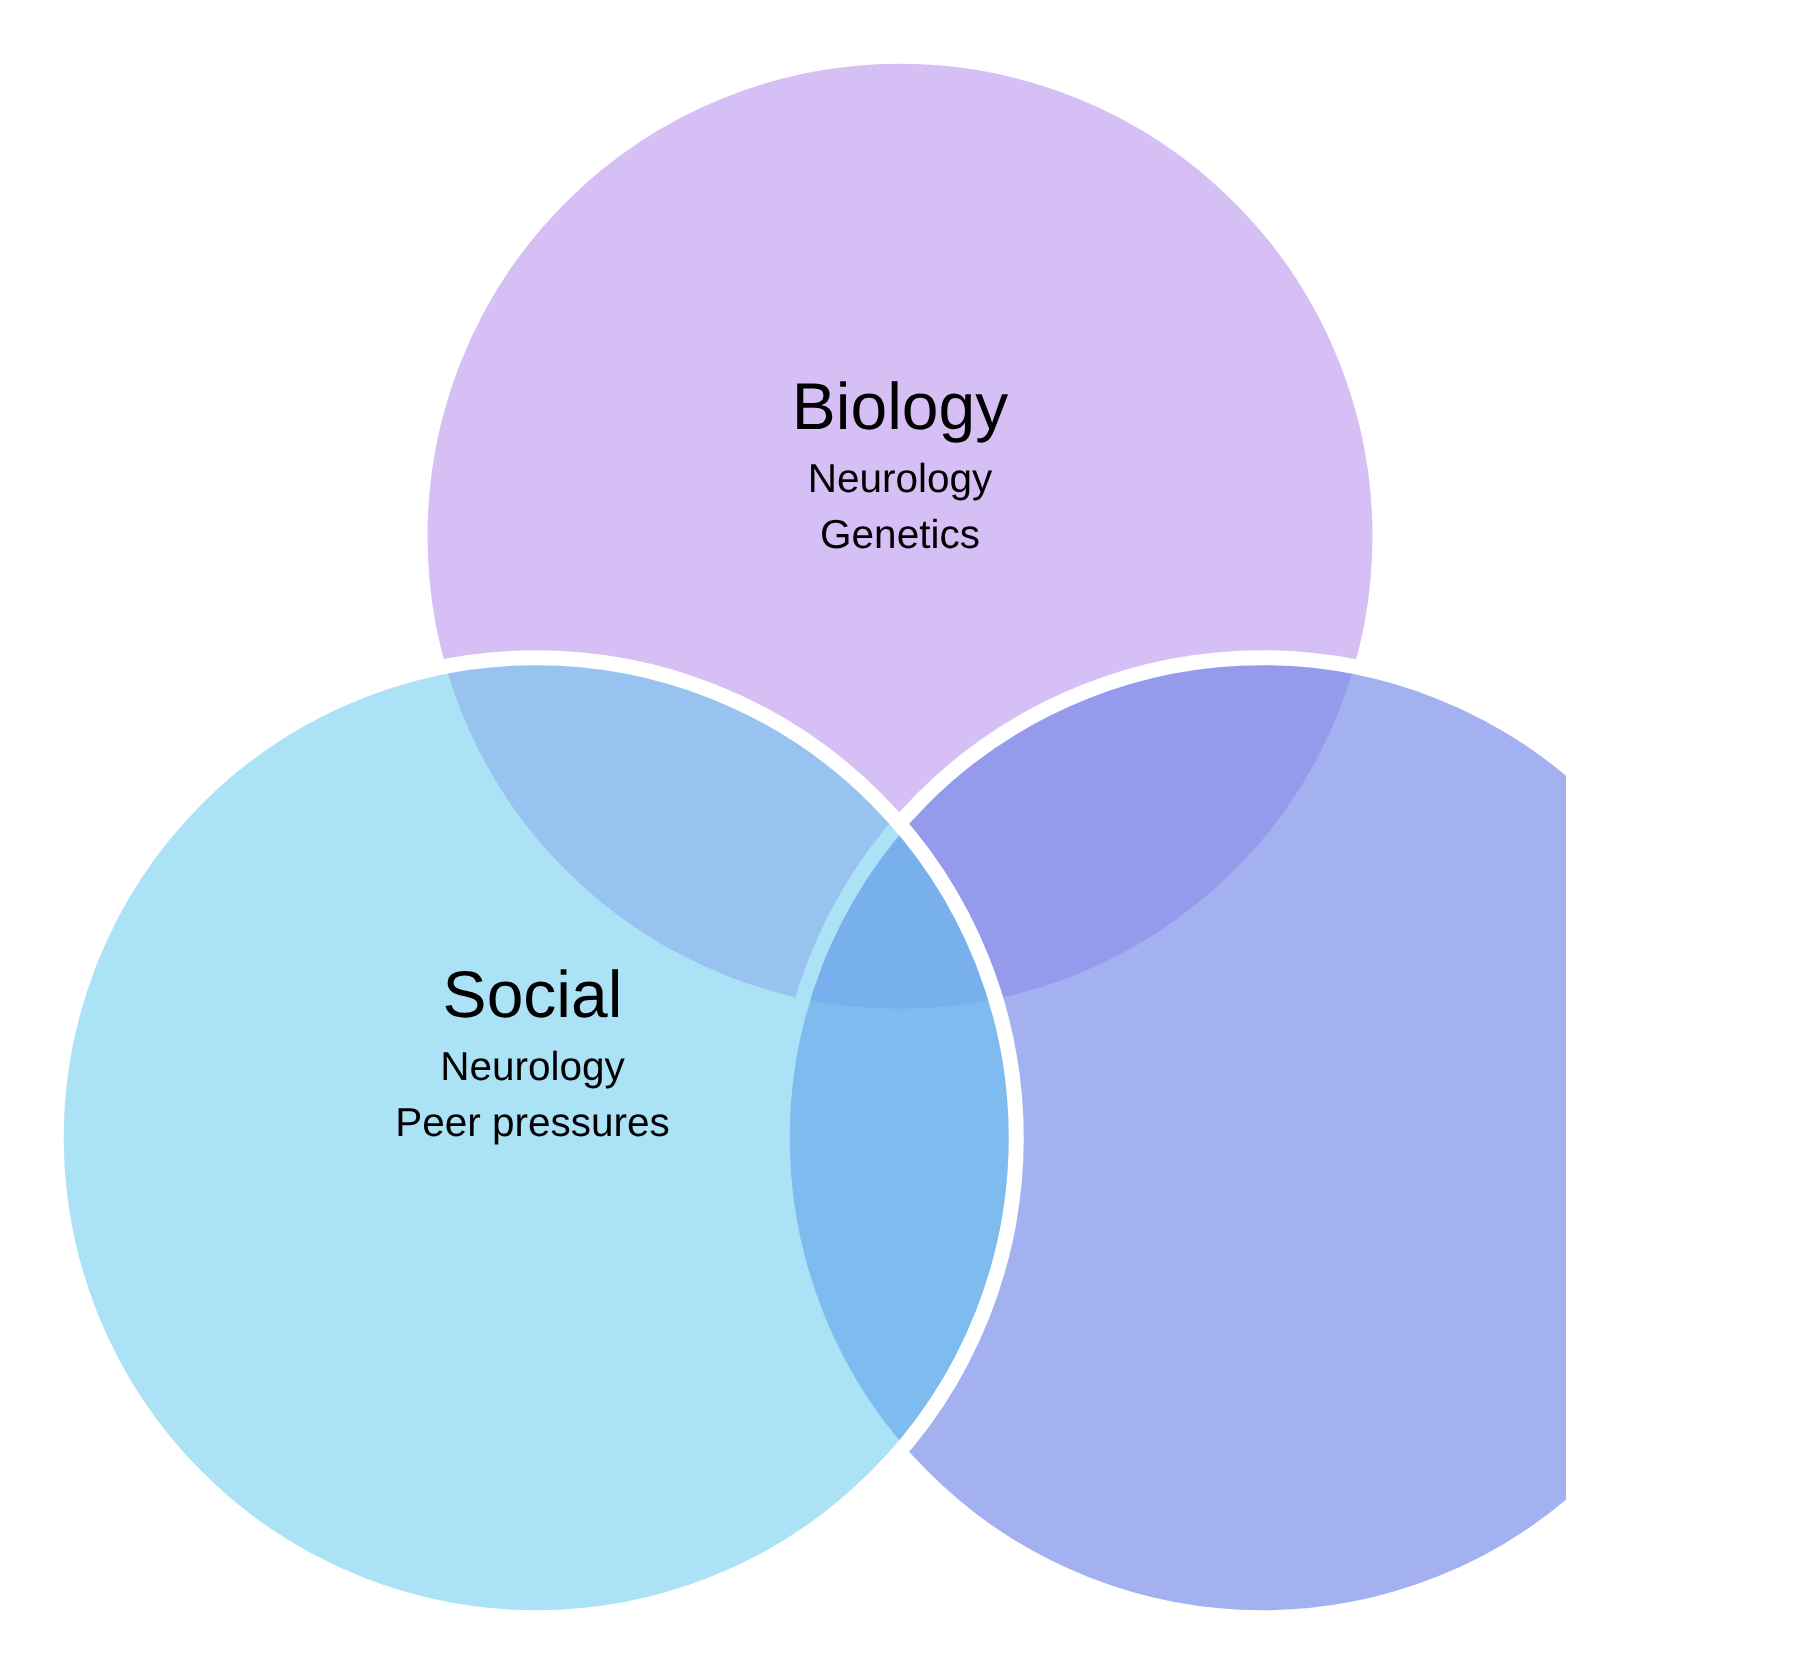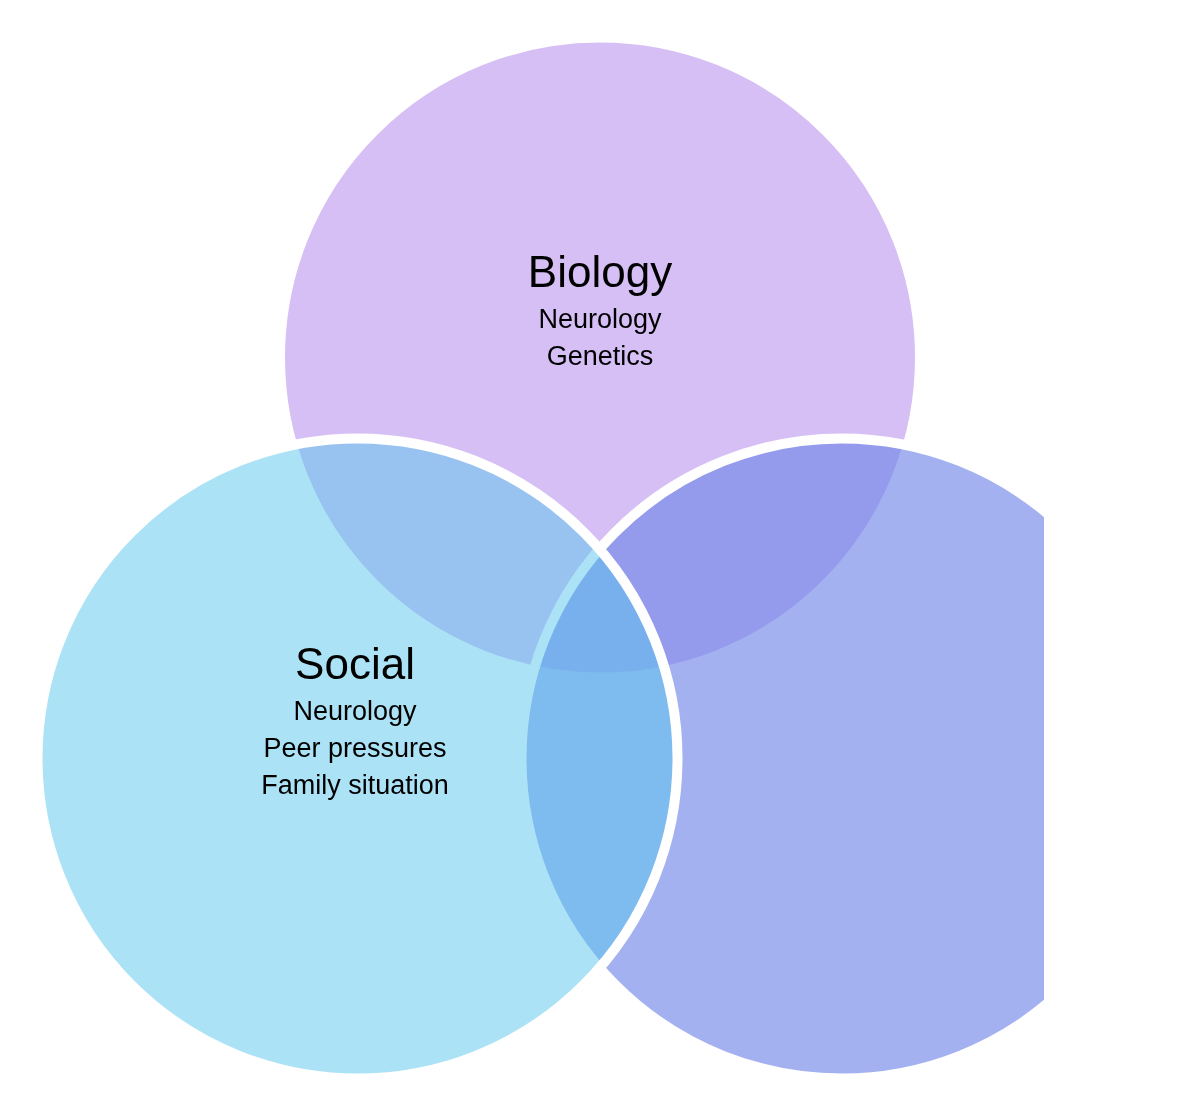--- a/index.html
+++ b/index.html
@@ -64,20 +64,19 @@
       <div class="venn-item">Neurology</div>
       <div class="venn-item">Genetics</div>
     </div>
   </div>
 
   <div class="label-group group-social">
     <div class="venn-title">Social</div>
     <div class="venn-items">
       <div class="venn-item">Neurology</div>
       <div class="venn-item">Peer pressures</div>
-      <div class="venn-item">Family situation</div>
     </div>
   </div>
 
   <div class="label-group group-psychological">
   </div>
 
 </div>
 
 </body></html>

